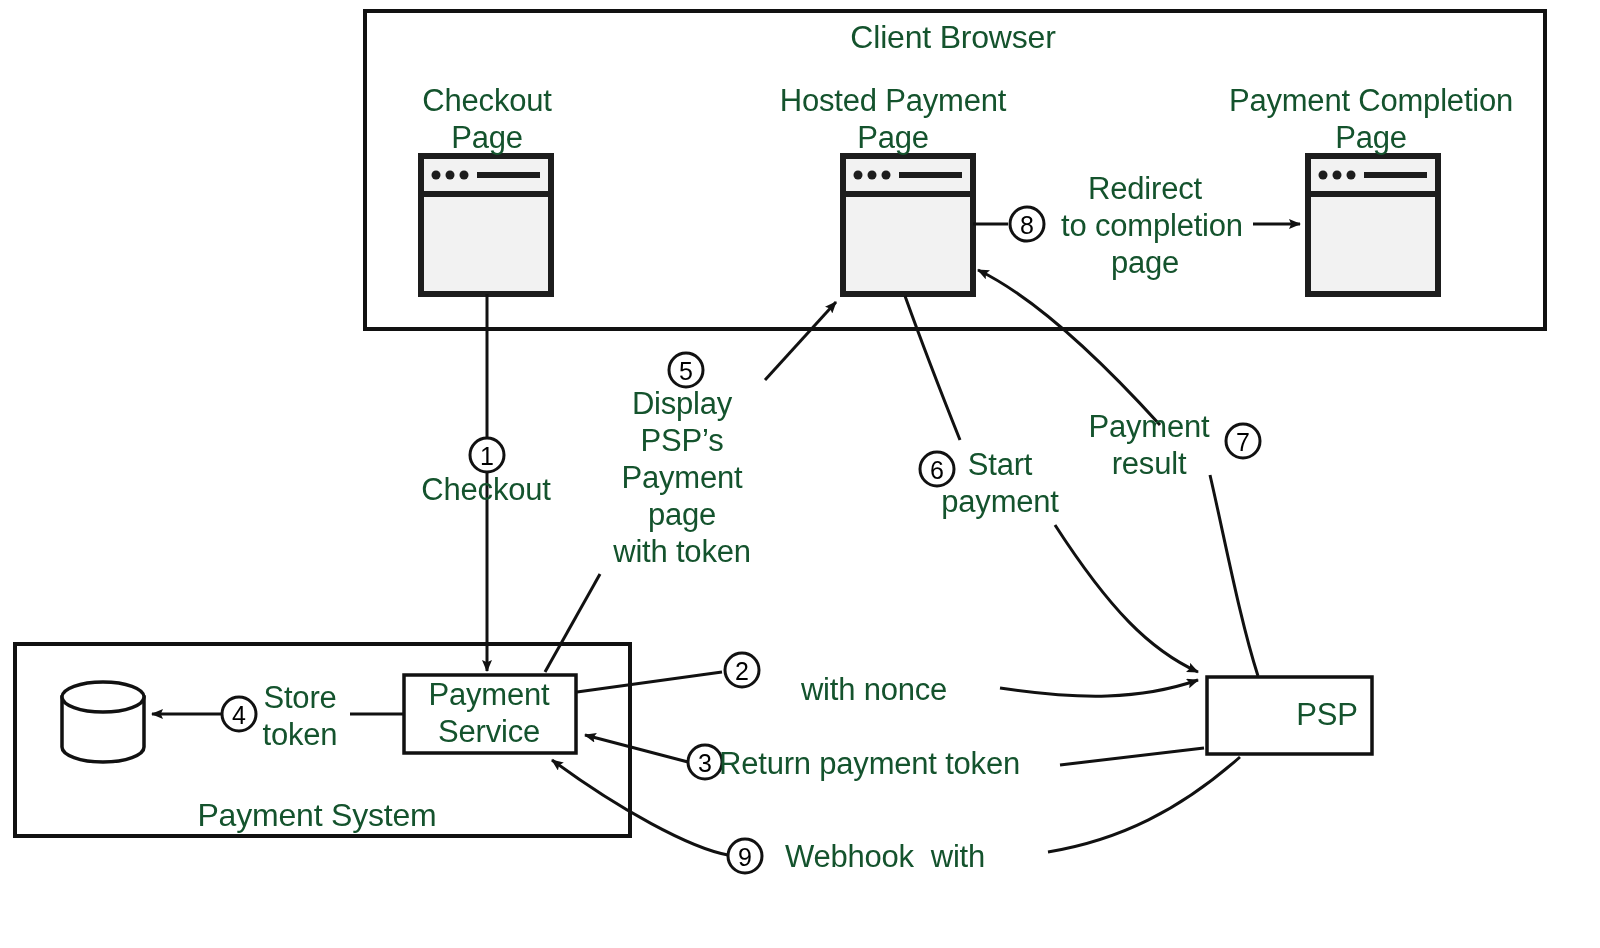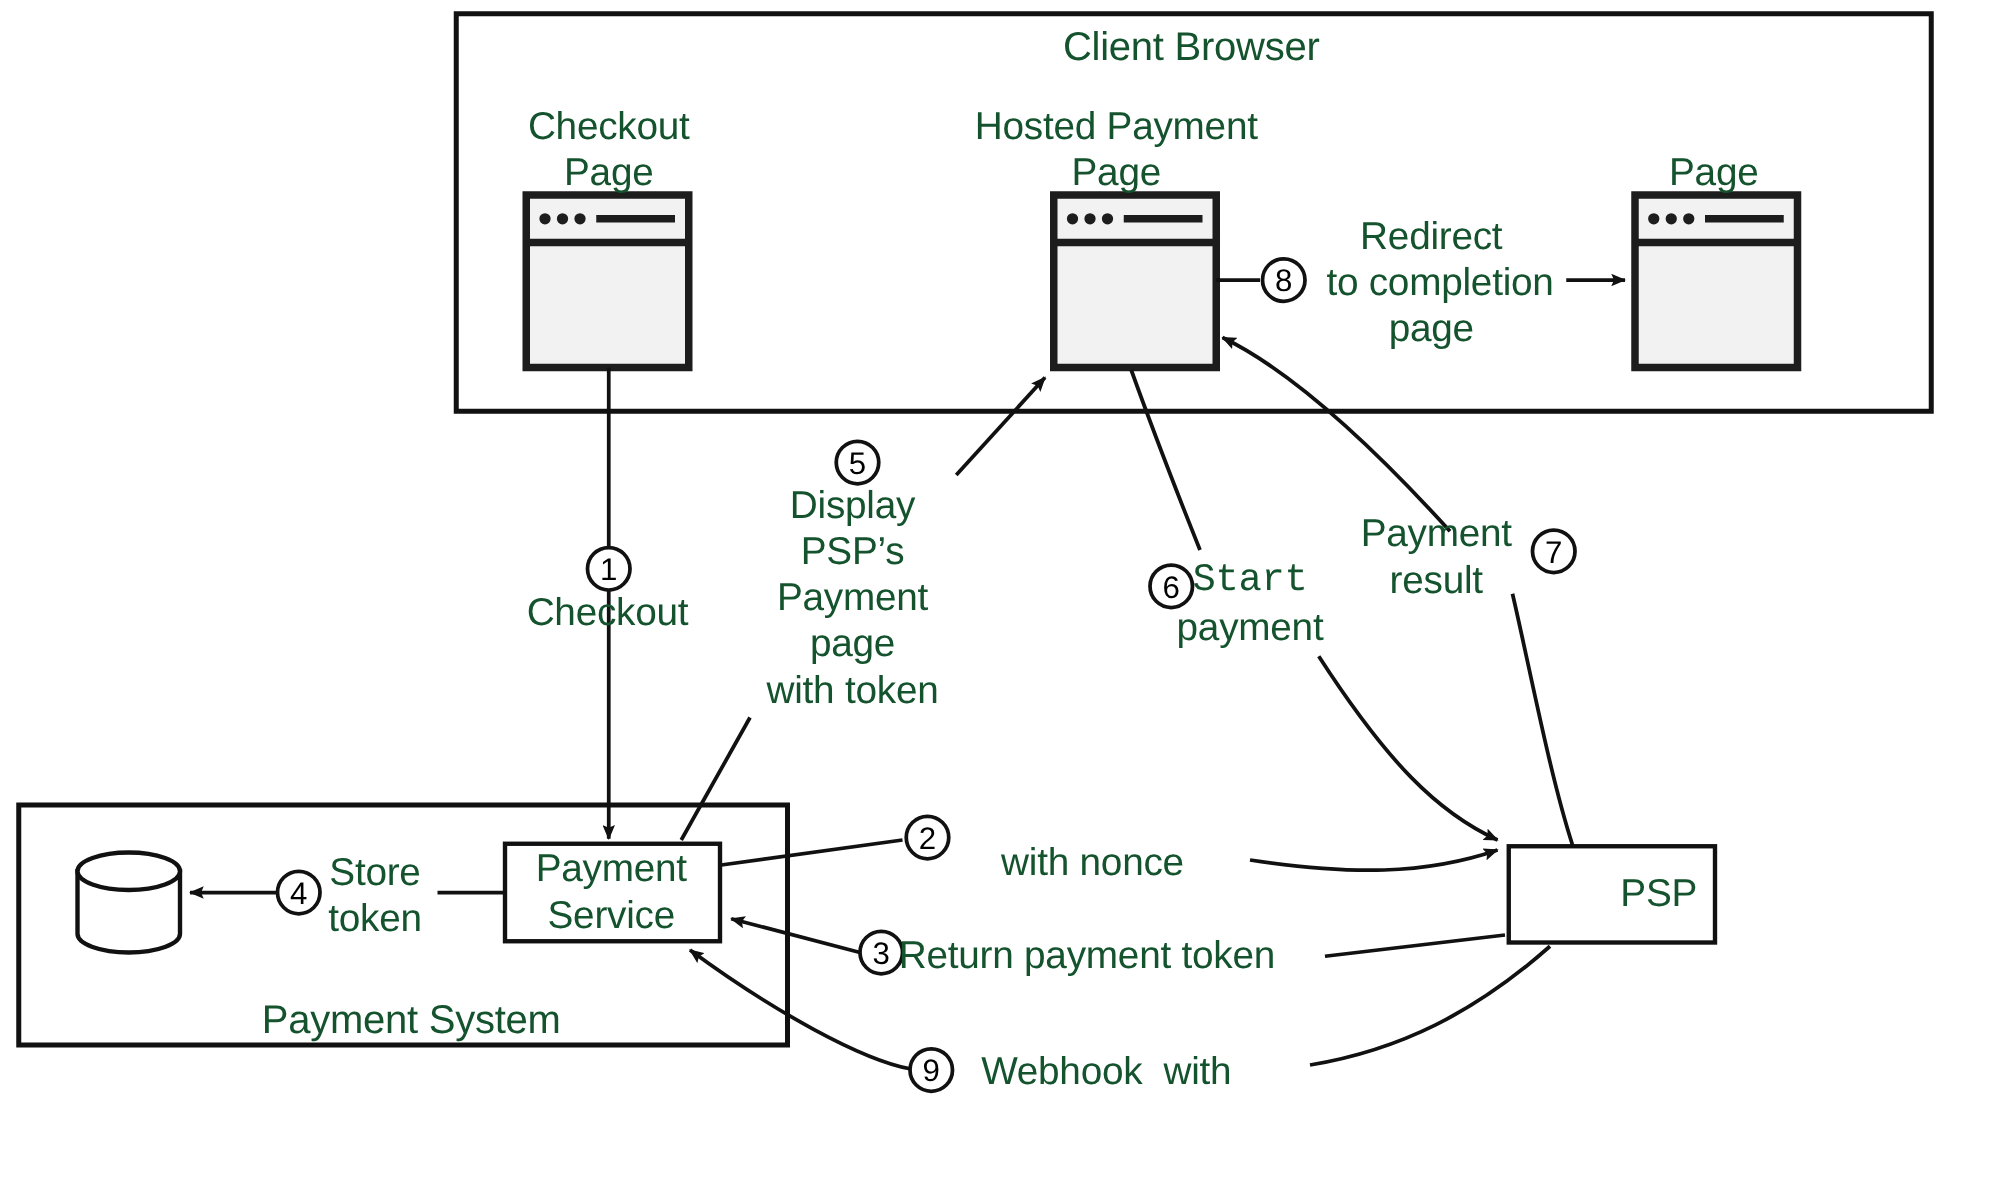--- a/index.html
+++ b/index.html
@@ -164,49 +164,50 @@
   </svg>
 
   <div class="lbl c big" style="left:953px; top:18px;">Client Browser</div>
 
   <div class="lbl c" style="left:487px; top:82px;">Checkout</div>
   <div class="lbl c" style="left:487px; top:119px;">Page</div>
 
   <div class="lbl c" style="left:893px; top:82px;">Hosted Payment</div>
   <div class="lbl c" style="left:893px; top:119px;">Page</div>
 
+  <div class="lbl c" style="left:1371px; top:82px;">Payment Completion</div>
   <div class="lbl c" style="left:1371px; top:119px;">Page</div>
 
   <div class="lbl c" style="left:1145px; top:170px;">Redirect</div>
   <div class="lbl c" style="left:1152px; top:207px;">to completion</div>
   <div class="lbl c" style="left:1145px; top:244px;">page</div>
 
   <div class="lbl c" style="left:486px; top:471px;">Checkout</div>
 
   <div class="lbl c" style="left:682px; top:385px;">Display</div>
   <div class="lbl c" style="left:682px; top:422px;">PSP’s</div>
   <div class="lbl c" style="left:682px; top:459px;">Payment</div>
   <div class="lbl c" style="left:682px; top:496px;">page</div>
   <div class="lbl c" style="left:682px; top:533px;">with token</div>
 
-  <div class="lbl c" style="left:1000px; top:446px;font-family:Liberation Mono, monospace;">Start</div>
+  <div class="lbl c" style="left:1000px; top:446px;">Start</div>
   <div class="lbl c" style="left:1000px; top:483px;">payment</div>
 
   <div class="lbl c" style="left:1149px; top:408px;">Payment</div>
   <div class="lbl c" style="left:1149px; top:445px;">result</div>
 
   <div class="lbl c" style="left:300px; top:679px;">Store</div>
   <div class="lbl c" style="left:300px; top:716px;">token</div>
 
   <div class="lbl c" style="left:489px; top:676px;">Payment</div>
   <div class="lbl c" style="left:489px; top:713px;">Service</div>
 
   <div class="lbl c" style="left:1289px; top:696px;margin-left:38px;">PSP</div>
 
-  <div class="lbl c big" style="left:317px; top:796px;margin-left:12px;">Payment System</div>
+  <div class="lbl c big" style="left:317px; top:796px;">Payment System</div>
 
   <div class="lbl c" style="left:874px; top:671px;">with nonce</div>
 
   <div class="lbl l" style="left:719px; top:745px;">Return payment token</div>
 
   <div class="lbl c" style="left:885px; top:838px;">Webhook  with</div>
 
 </div>
 
 </body></html>

